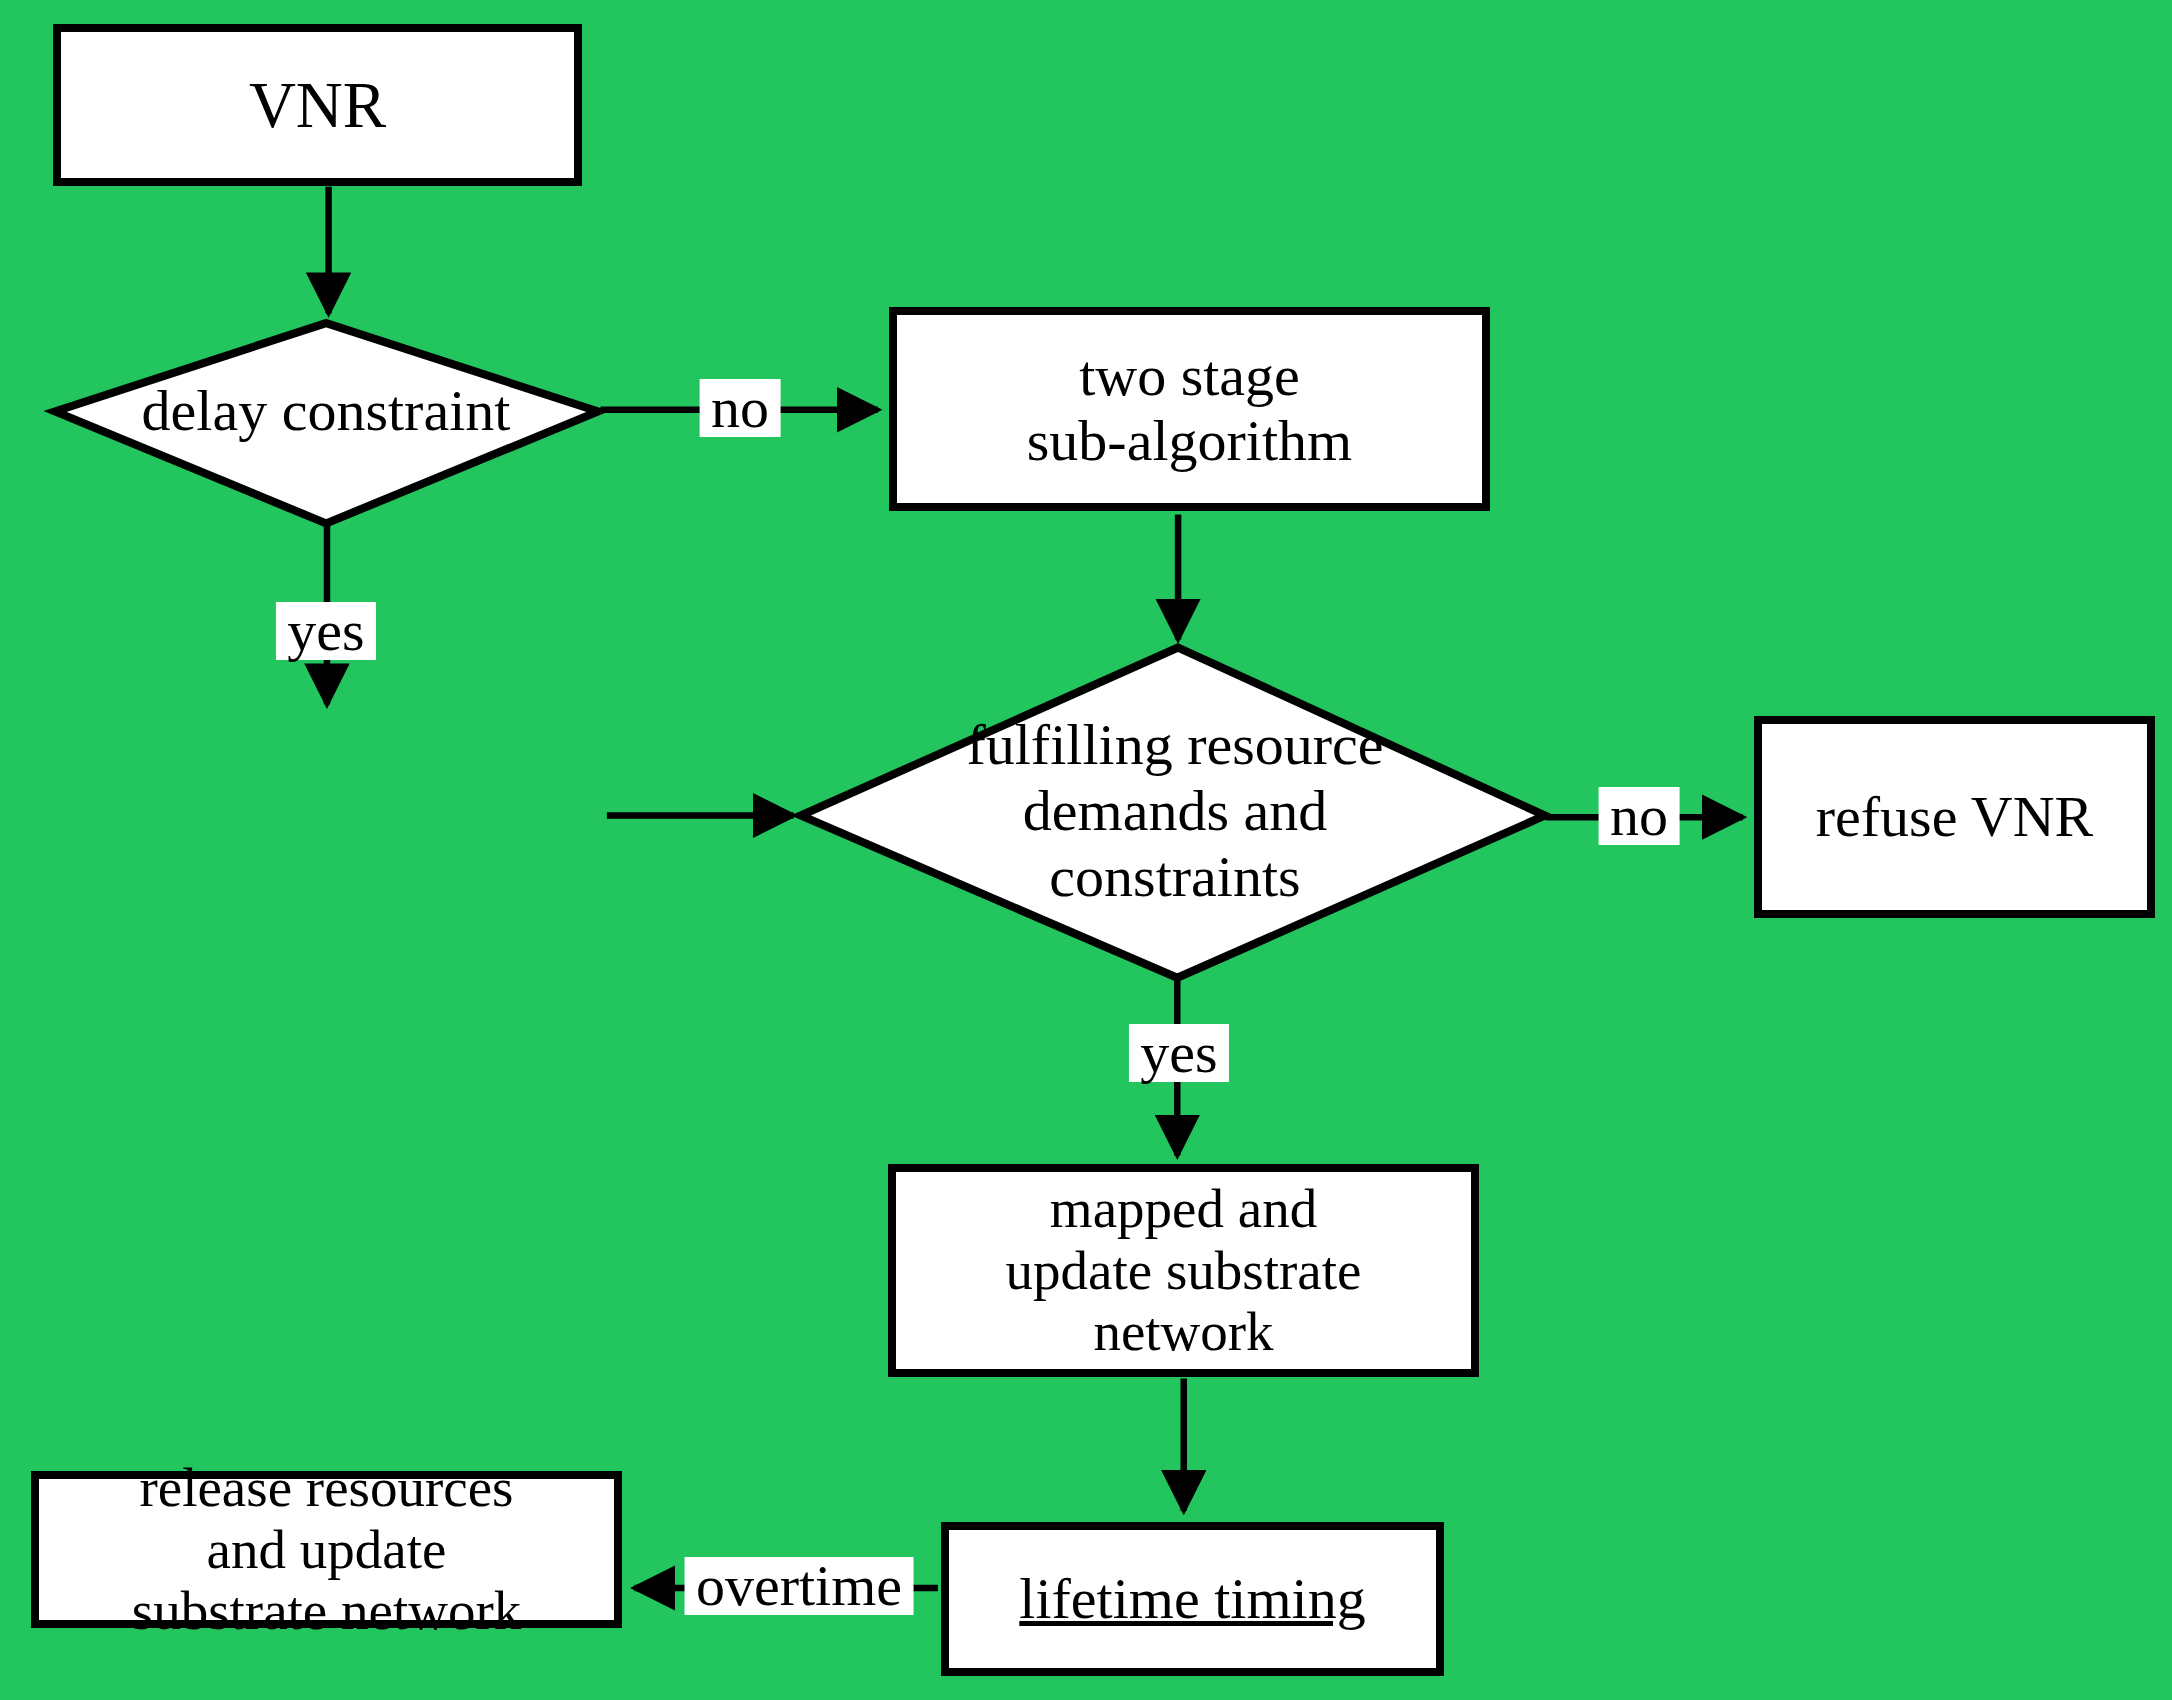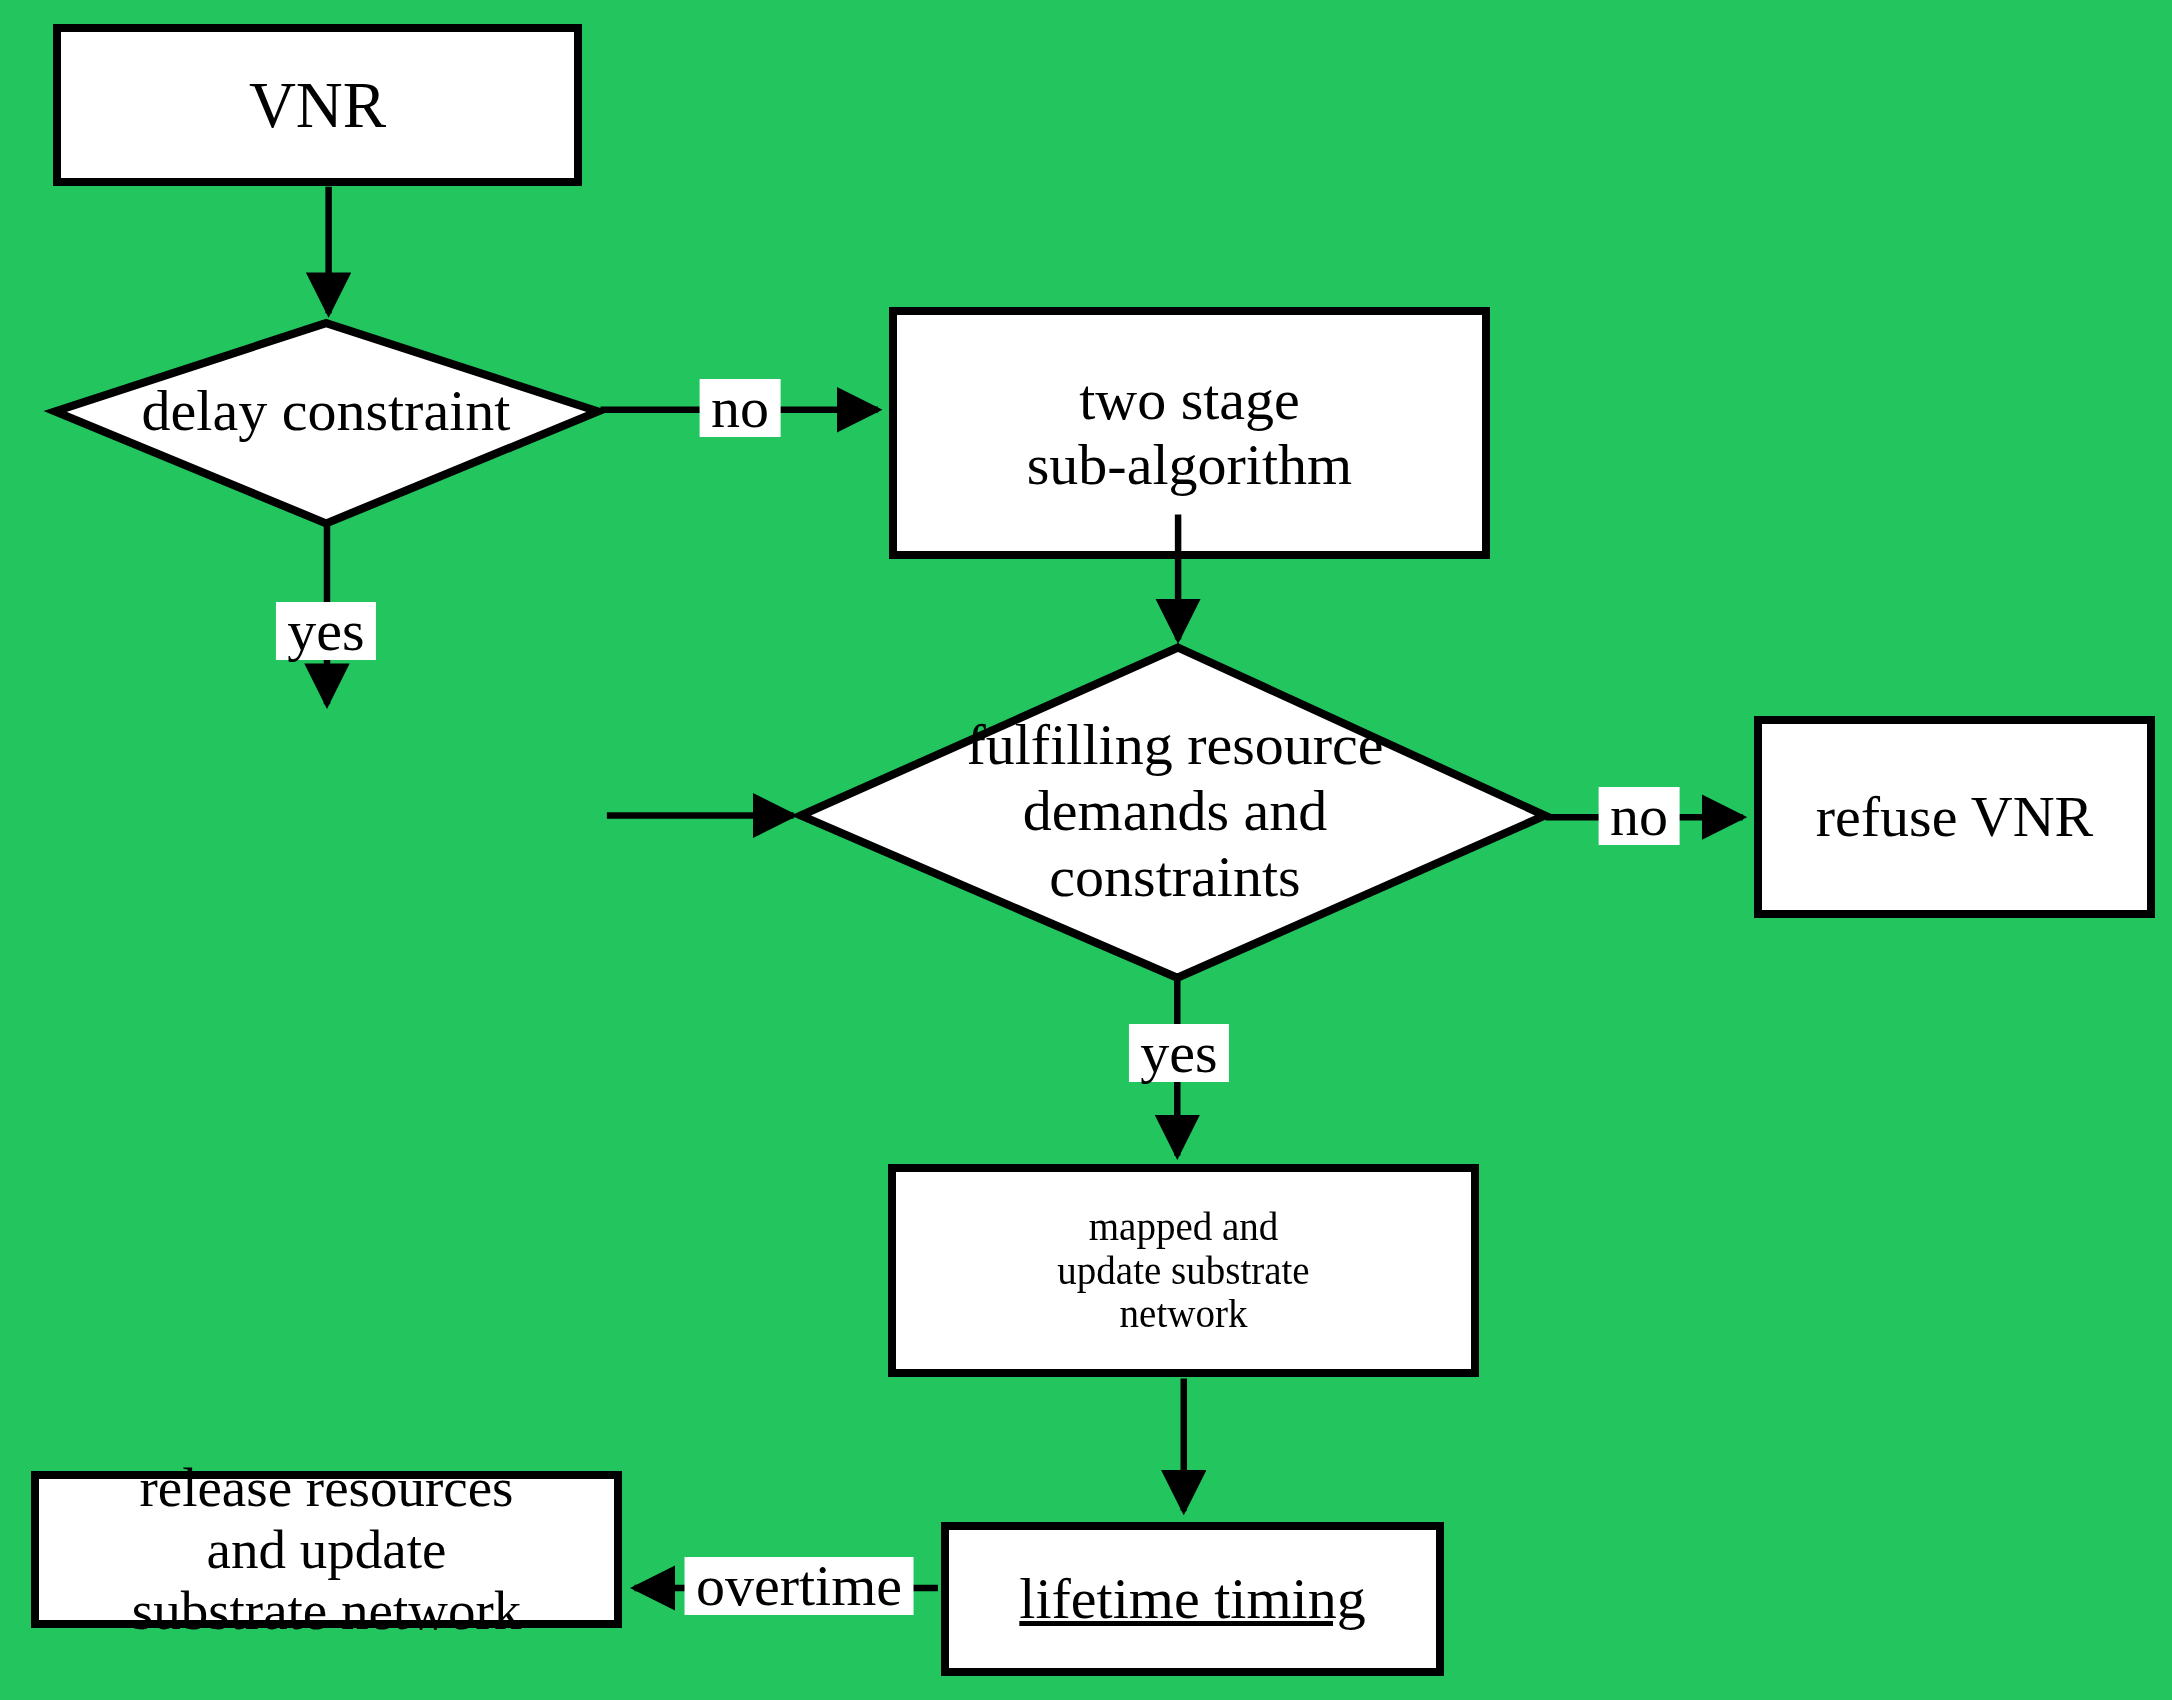--- a/index.html
+++ b/index.html
@@ -68,27 +68,27 @@
     z-index: 3;
   }
 </style>
 </head>
 <body>
 
 <div class="canvas">
 
   <div class="node" style="left:53px; top:24px; width:529px; height:162px; font-size:65px;">VNR</div>
 
-  <div class="node" style="left:889px; top:307px; width:601px; height:252px;text-align:center;">two stage
+  <div class="node" style="left:889px; top:307px; width:601px; height:204px;text-align:center;">two stage
 sub-algorithm</div>
 
 
   <div class="node" style="left:1754px; top:716px; width:401px; height:202px;">refuse VNR</div>
 
-  <div class="node" style="left:888px; top:1164px; width:591px; height:213px; font-size:39px;">mapped and
+  <div class="node" style="left:888px; top:1164px; width:591px; height:213px; font-size:55px;">mapped and
 update substrate
 network</div>
 
   <div class="node" style="left:941px; top:1522px; width:503px; height:154px;text-decoration:underline;">lifetime timing</div>
 
   <div class="node" style="left:31px; top:1471px; width:591px; height:157px; font-size:55px;">release resources
 and update
 substrate network</div>
 
   <svg class="layer" width="2172" height="1700" viewBox="0 0 2677 2095">

